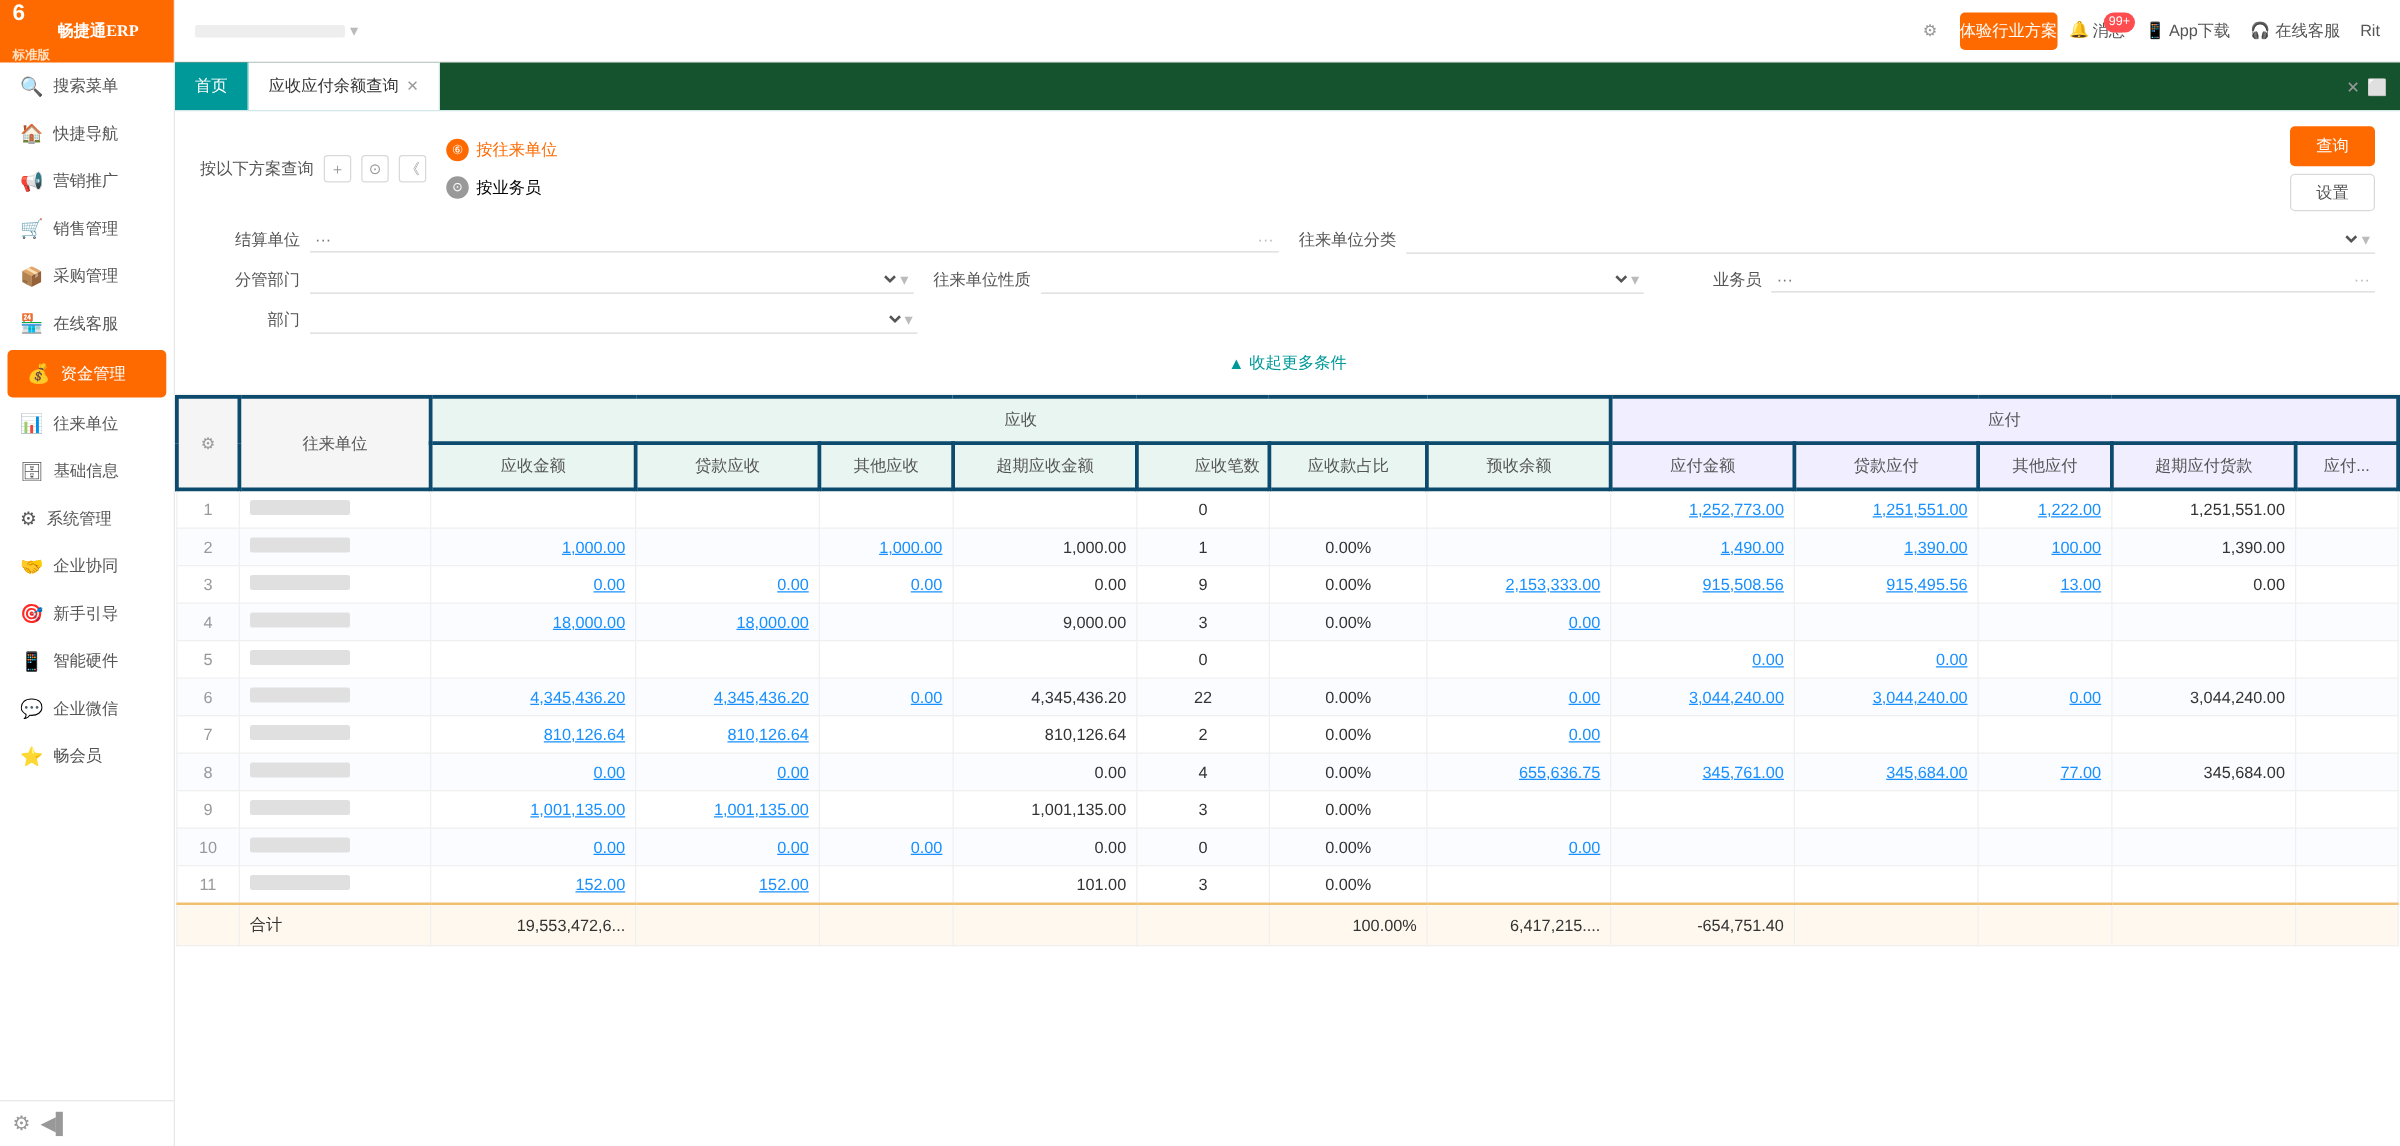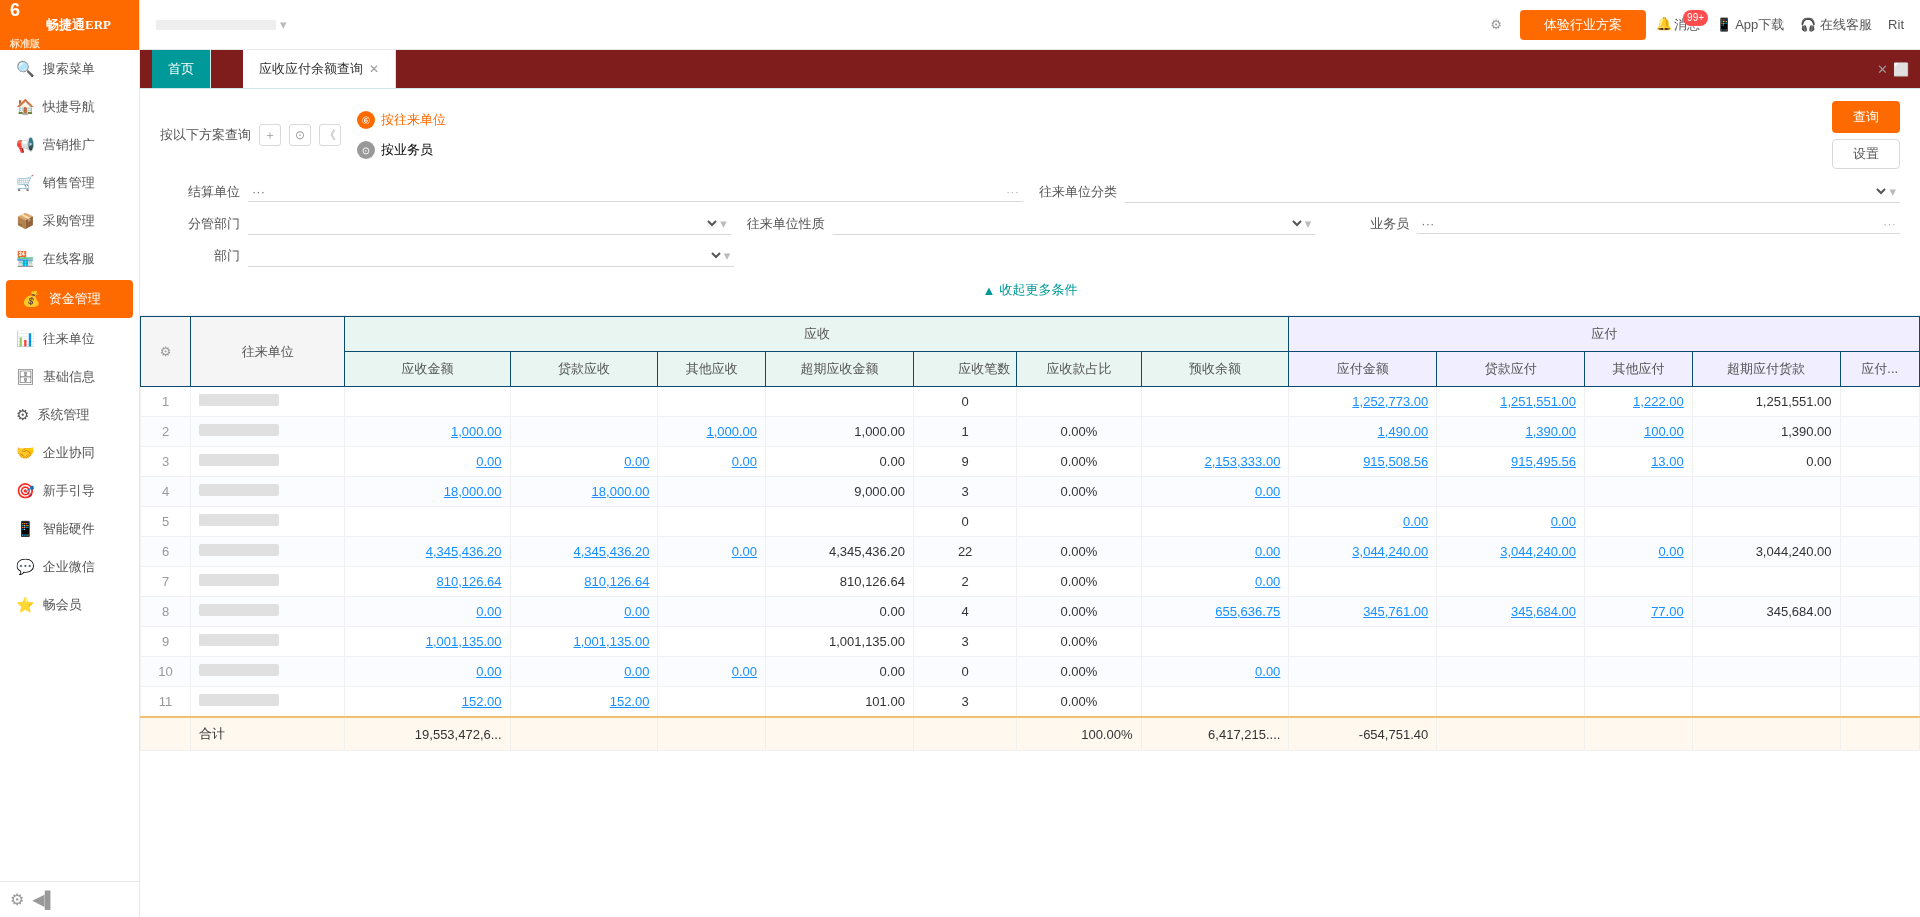--- a/index.html
+++ b/index.html
@@ -77,21 +77,21 @@
       color: #999;
       font-size: 12px;
       flex: 1;
     }
     .topbar-breadcrumb span { color: #555; }
     .topbar-gear { cursor: pointer; color: #999; margin-right: 8px; }
     .topbar-solution-btn {
       background: #ff6a00;
       color: white;
       border: none;
-      padding: 6px 24px;
+      padding: 6px 0;
       border-radius: 4px;
       cursor: pointer;
       font-size: 13px;
     }
     .topbar-right {
       display: flex;
       align-items: center;
       gap: 16px;
       color: #555;
     }
@@ -103,41 +103,40 @@
       color: white;
       font-size: 10px;
       border-radius: 8px;
       padding: 0 4px;
       height: 16px;
       line-height: 16px;
     }
 
     
     .tabbar {
-      background: #7f1d1d;
+      background: #14532d;
       display: flex;
       align-items: stretch;
       border-bottom: 1px solid #d0e8e8;
-      padding-left: 12px;
+      padding-left: 0;
     }
     .tab-item {
       padding: 10px 16px;
       cursor: pointer;
       color: #555;
       display: flex;
       align-items: center;
       gap: 6px;
       font-size: 13px;
       border-right: 1px solid #d0e8e8;
     }
     .tab-item.active {
       background: #fff;
       color: #333;
       font-weight: 500;
-      margin-left: 32px;
     }
     .tab-item .close-icon { color: #999; font-size: 12px; }
     .tab-home { background: #009999; color: white; }
 
     
     .content {
       flex: 1;
       overflow: hidden;
       background: #f7f8fa;
       display: flex;
@@ -248,21 +247,21 @@
       margin: 0;
       background: white;
     }
     table {
       border-collapse: collapse;
       width: 100%;
       min-width: 1500px;
     }
     thead tr th {
       background: #fafafa;
-      border: 1px solid #0c4a6e;
+      border: 3px solid #0c4a6e;
       padding: 8px 6px;
       text-align: center;
       color: #555;
       font-weight: 500;
       white-space: nowrap;
     }
     tbody tr td {
       border: 1px solid #f0f0f0;
       padding: 7px 8px;
       color: #333;

